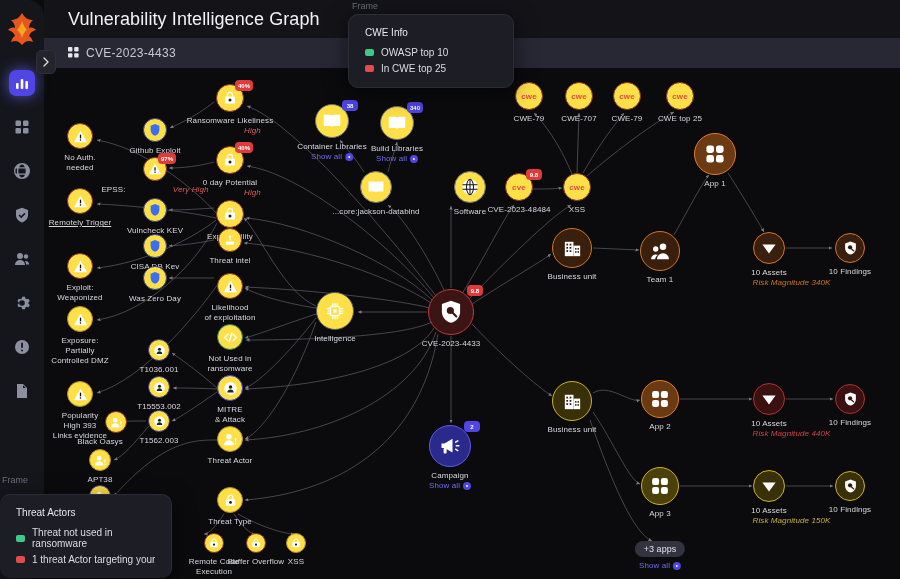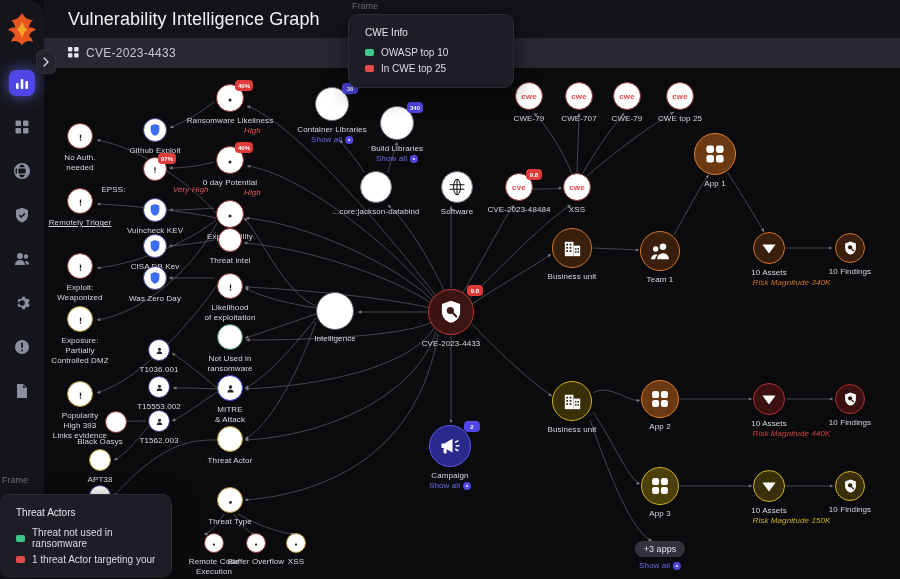--- a/index.html
+++ b/index.html
@@ -50,21 +50,21 @@
   }
   .tab-label { font-size: 12px; color: #c6c7d2; letter-spacing: .3px; }
 
   
   .canvas { position: absolute; left: 44px; top: 68px; width: 856px; height: 511px; overflow: hidden; }
   svg.edges { position: absolute; left: 0; top: 0; width: 856px; height: 511px; }
 
   
   .node { position: absolute; transform: translate(-50%,-50%); }
   .circ {
-    border-radius: 50%; background: #ffffff;
+    border-radius: 50%; background: #fde047;
     display: flex; align-items: center; justify-content: center;
     position: relative;
   }
   .circ svg { fill: #fff; }
   .nlabel {
     position: absolute; left: 50%; transform: translateX(-50%);
     text-align: center; white-space: nowrap;
     font-size: 8px; color: #d7d8e0; line-height: 1.25; letter-spacing: .1px;
   }
   .nsub { font-size: 8px; font-style: italic; padding-left: 45px; }
@@ -607,21 +607,21 @@
               <rect x="10.2" y="10.2" width="3.6" height="3.6" fill="#fff"></rect>
               <g stroke="#fff" stroke-width="1.3" stroke-linecap="round">
                 <path d="M9.5 7V3.6M12 7V3.6M14.5 7V3.6M9.5 17v3.4M12 17v3.4M14.5 17v3.4M7 9.5H3.6M7 12H3.6M7 14.5H3.6M17 9.5h3.4M17 12h3.4M17 14.5h3.4"></path>
               </g>
             </svg>
           </div>
           <div class="nlabel" style="top: 42px;">
             <div>Intelligence</div>
           </div>
         </div>
-        <div class="node" style="left: 288px; top: 36px;">
+        <div class="node" style="left: 288px; top: 53px;">
           <div class="circ" style="width: 34px; height: 34px; border: 1.6px solid rgb(107, 108, 120);">
             <svg width="20" height="20" viewBox="0 0 16 16">
               <path d="M1.4 3h5c.9 0 1.6.5 1.6 1.1v9c0-.6-.7-1.1-1.6-1.1h-5V3z" fill="#fff"></path>
               <path d="M14.6 3h-5C8.7 3 8 3.5 8 4.1v9c0-.6.7-1.1 1.6-1.1h5V3z" fill="#fff"></path>
             </svg>
             <span class="badge blue">38</span>
           </div>
           <div class="nlabel" style="top: 38px;">
             <div>Container Libraries</div>
             <div class="showall">
@@ -650,21 +650,21 @@
           <div class="circ" style="width: 32px; height: 32px; border: 1.6px solid rgb(107, 108, 120);">
             <svg width="18" height="18" viewBox="0 0 16 16">
               <path d="M1.4 3h5c.9 0 1.6.5 1.6 1.1v9c0-.6-.7-1.1-1.6-1.1h-5V3z" fill="#fff"></path>
               <path d="M14.6 3h-5C8.7 3 8 3.5 8 4.1v9c0-.6.7-1.1 1.6-1.1h5V3z" fill="#fff"></path>
             </svg>
           </div>
           <div class="nlabel" style="top: 36px;">
             <div>...core:jackson-databind</div>
           </div>
         </div>
-        <div class="node" style="left: 413px; top: 119px;">
+        <div class="node" style="left: 426px; top: 119px;">
           <div class="circ" style="width: 32px; height: 32px; border: 1.6px solid rgb(107, 108, 120);">
             <svg width="18" height="18" viewBox="0 0 16 16">
               <circle cx="8" cy="8" r="6.8" fill="#fff"></circle>
               <g stroke="#111" stroke-width=".9" fill="none">
                 <ellipse cx="8" cy="8" rx="3.1" ry="6.8"></ellipse>
                 <path d="M1.4 6h13.2M1.4 10h13.2M8 1.2v13.6"></path>
               </g>
             </svg>
           </div>
           <div class="nlabel" style="top: 36px;">

